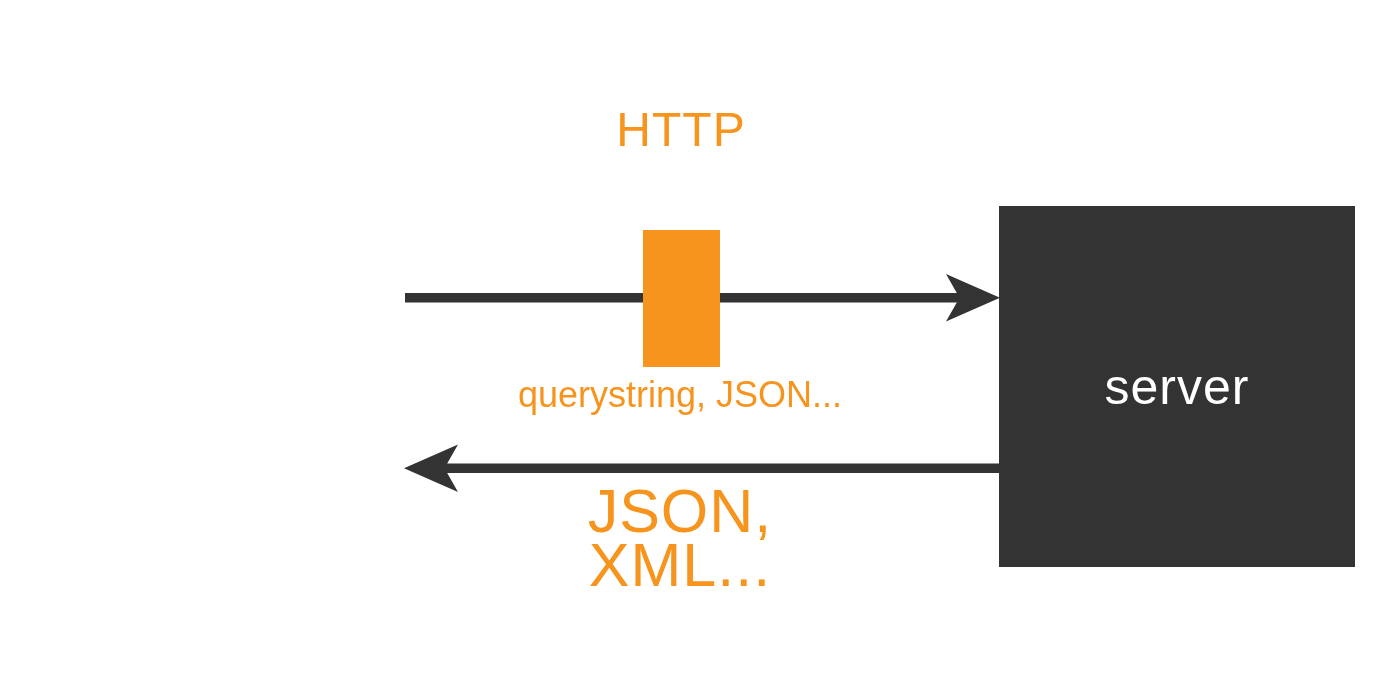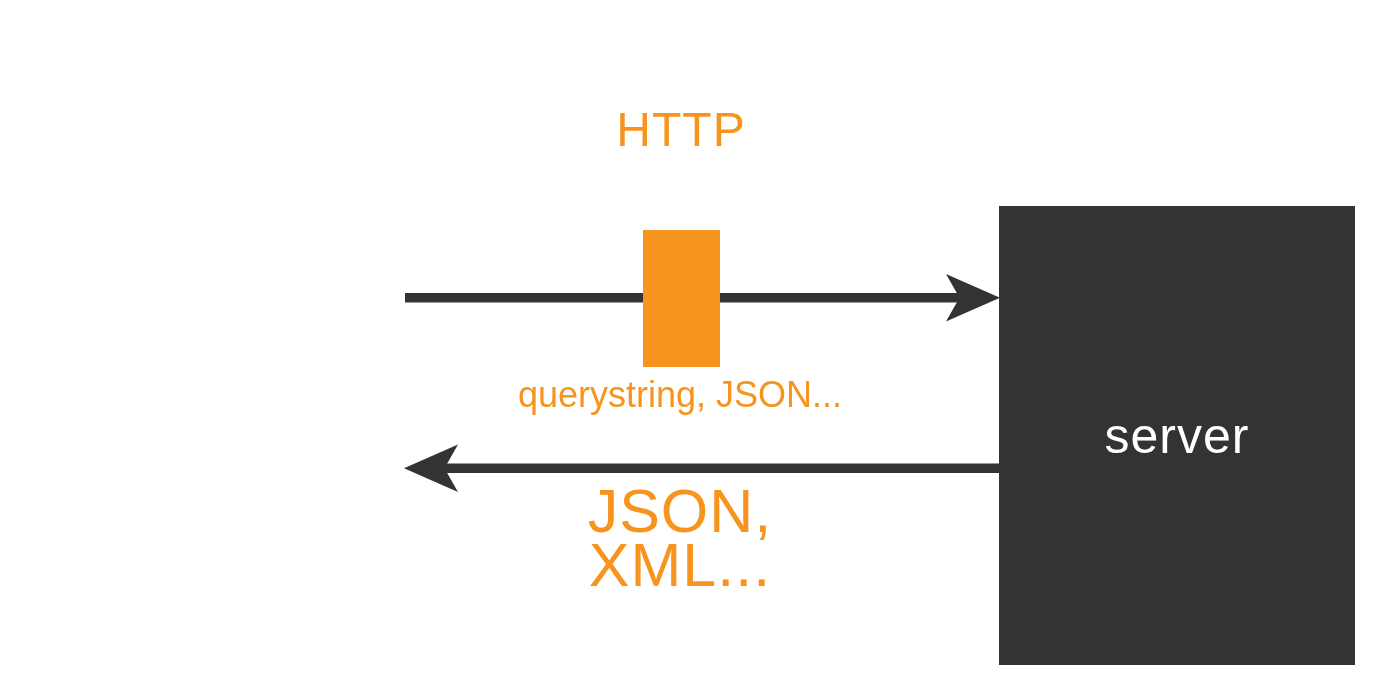--- a/index.html
+++ b/index.html
@@ -21,21 +21,21 @@
   .arrows .shaft{fill:var(--arrow);}
   .arrows .head{fill:var(--arrow);}
   .node{
     position:absolute;
     background:var(--node-fill);
     color:var(--node-text);
     display:flex;align-items:center;justify-content:center;
     font-size:50px;font-weight:300;letter-spacing:1px;
   }
   .node-client{left:51px;top:206px;width:354px;height:355px;}
-  .node-server{left:999px;top:206px;width:356px;height:459px;}
+  .node-server{left:999px;top:206px;width:356px;height:361px;}
   .method-rect{
     position:absolute;left:643px;top:230px;width:77px;height:137px;
     background:var(--accent);
   }
   .label{position:absolute;color:var(--accent);text-align:center;font-weight:300;}
   .label-method{
     left:516px;top:102px;width:330px;
     font-size:48px;line-height:55px;letter-spacing:1px;text-align:center;
   }
   .label-querystring{

